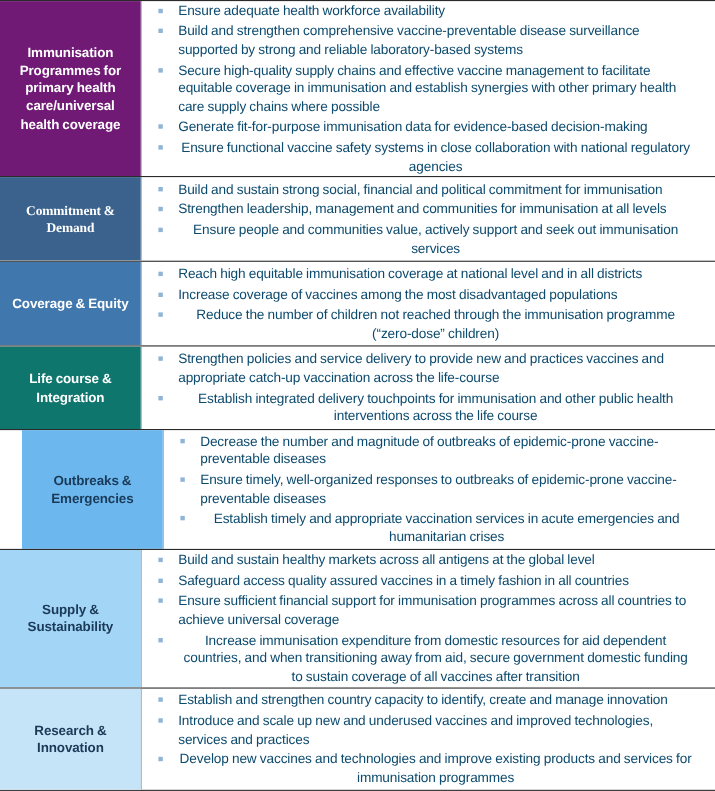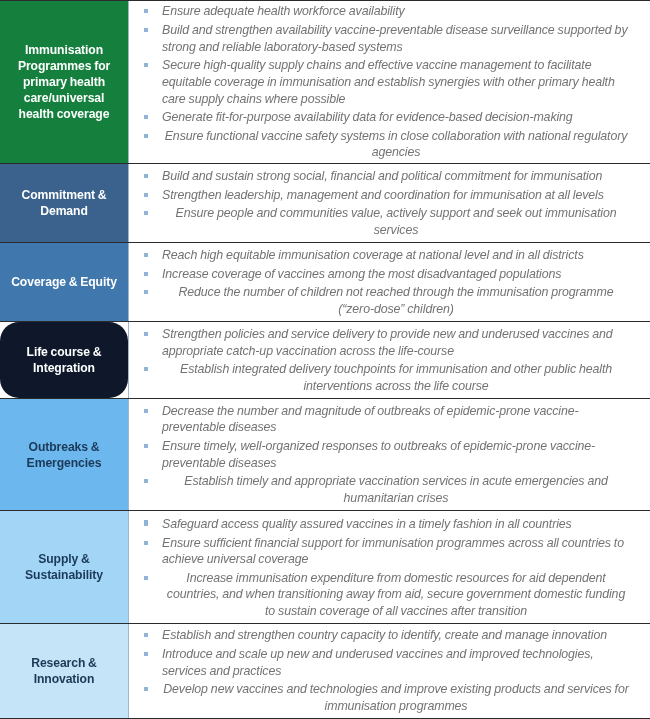--- a/index.html
+++ b/index.html
@@ -69,80 +69,79 @@
     list-style: none;
     margin: 0;
     padding: 0;
   }
   ul.items li {
     position: relative;
     padding-left: 33px;
     margin: 0 12px 2px 0;
     font-size: 12.4px;
     line-height: 1.34;
-    color: #737373;
+    color: #0c4a6e;
     letter-spacing: -0.12px;
     word-spacing: -0.35px;
-    font-style: italic;
   }
   ul.items li:last-child {
     margin-bottom: 0;
     text-align: center;
   }
   ul.items li .bullet {
     position: absolute;
     left: 15px;
     top: 6px;
     width: 4px;
     height: 4px;
     background: #8fb4d6;
     display: block;
   }
   
-  .r1 .cat-cell { background: #15803d; }
+  .r1 .cat-cell { background: #701a75; }
   .r1 .cat-label { color: #ffffff; }
   .r2 .cat-cell { background: #3a628c; }
-  .r2 .cat-label { color: #ffffff; }
+  .r2 .cat-label { color: #ffffff; font-family: Liberation Serif, serif; }
   .r3 .cat-cell { background: #4077ad; }
   .r3 .cat-label { color: #ffffff; }
-  .r4 .cat-cell { background: #0f172a; border-radius: 19px; }
+  .r4 .cat-cell { background: #0f766e; }
   .r4 .cat-label { color: #ffffff; }
-  .r5 .cat-cell { background: #6cb7ee; }
+  .r5 .cat-cell { background: #6cb7ee; margin-left: 20px; }
   .r5 .cat-label { color: #1b3a57; }
   .r6 .cat-cell { background: #a3d5f7; }
   .r6 .cat-label { color: #1b3a57; }
   .r7 .cat-cell { background: #c5e4f8; }
   .r7 .cat-label { color: #1b3a57; }
 </style>
 </head>
 <body>
 
 <div id="table-root">
     <div class="row r1">
       <div class="cat-cell">
         <div class="cat-label">Immunisation Programmes for primary health care/universal health coverage</div>
       </div>
       <div class="items-cell">
         <ul class="items">
           <li><span class="bullet"></span><span>Ensure adequate health workforce availability</span></li>
-          <li><span class="bullet"></span><span>Build and strengthen availability vaccine-preventable disease surveillance supported by strong and reliable laboratory-based systems</span></li>
+          <li><span class="bullet"></span><span>Build and strengthen comprehensive vaccine-preventable disease surveillance supported by strong and reliable laboratory-based systems</span></li>
           <li><span class="bullet"></span><span>Secure high-quality supply chains and effective vaccine management to facilitate equitable coverage in immunisation and establish synergies with other primary health care supply chains where possible</span></li>
-          <li><span class="bullet"></span><span>Generate fit-for-purpose availability data for evidence-based decision-making</span></li>
+          <li><span class="bullet"></span><span>Generate fit-for-purpose immunisation data for evidence-based decision-making</span></li>
           <li><span class="bullet"></span><span>Ensure functional vaccine safety systems in close collaboration with national regulatory agencies</span></li>
         </ul>
       </div>
     </div>
     <div class="row r2">
       <div class="cat-cell">
         <div class="cat-label">Commitment &amp; Demand</div>
       </div>
       <div class="items-cell">
         <ul class="items">
           <li><span class="bullet"></span><span>Build and sustain strong social, financial and political commitment for immunisation</span></li>
-          <li><span class="bullet"></span><span>Strengthen leadership, management and coordination for immunisation at all levels</span></li>
+          <li><span class="bullet"></span><span>Strengthen leadership, management and communities for immunisation at all levels</span></li>
           <li><span class="bullet"></span><span>Ensure people and communities value, actively support and seek out immunisation services</span></li>
         </ul>
       </div>
     </div>
     <div class="row r3">
       <div class="cat-cell">
         <div class="cat-label">Coverage &amp; Equity</div>
       </div>
       <div class="items-cell">
         <ul class="items">
@@ -151,21 +150,21 @@
           <li><span class="bullet"></span><span>Reduce the number of children not reached through the immunisation programme (“zero-dose” children)</span></li>
         </ul>
       </div>
     </div>
     <div class="row r4">
       <div class="cat-cell">
         <div class="cat-label">Life course &amp; Integration</div>
       </div>
       <div class="items-cell">
         <ul class="items">
-          <li><span class="bullet"></span><span>Strengthen policies and service delivery to provide new and underused vaccines and appropriate catch-up vaccination across the life-course</span></li>
+          <li><span class="bullet"></span><span>Strengthen policies and service delivery to provide new and practices vaccines and appropriate catch-up vaccination across the life-course</span></li>
           <li><span class="bullet"></span><span>Establish integrated delivery touchpoints for immunisation and other public health interventions across the life course</span></li>
         </ul>
       </div>
     </div>
     <div class="row r5">
       <div class="cat-cell">
         <div class="cat-label">Outbreaks &amp; Emergencies</div>
       </div>
       <div class="items-cell">
         <ul class="items">
@@ -174,21 +173,21 @@
           <li><span class="bullet"></span><span>Establish timely and appropriate vaccination services in acute emergencies and humanitarian crises</span></li>
         </ul>
       </div>
     </div>
     <div class="row r6">
       <div class="cat-cell">
         <div class="cat-label">Supply &amp; Sustainability</div>
       </div>
       <div class="items-cell">
         <ul class="items">
-          <li><span class="bullet"></span></li>
+          <li><span class="bullet"></span><span>Build and sustain healthy markets across all antigens at the global level</span></li>
           <li><span class="bullet"></span><span>Safeguard access quality assured vaccines in a timely fashion in all countries</span></li>
           <li><span class="bullet"></span><span>Ensure sufficient financial support for immunisation programmes across all countries to achieve universal coverage</span></li>
           <li><span class="bullet"></span><span>Increase immunisation expenditure from domestic resources for aid dependent countries, and when transitioning away from aid, secure government domestic funding to sustain coverage of all vaccines after transition</span></li>
         </ul>
       </div>
     </div>
     <div class="row r7 last-row">
       <div class="cat-cell">
         <div class="cat-label">Research &amp; Innovation</div>
       </div>

